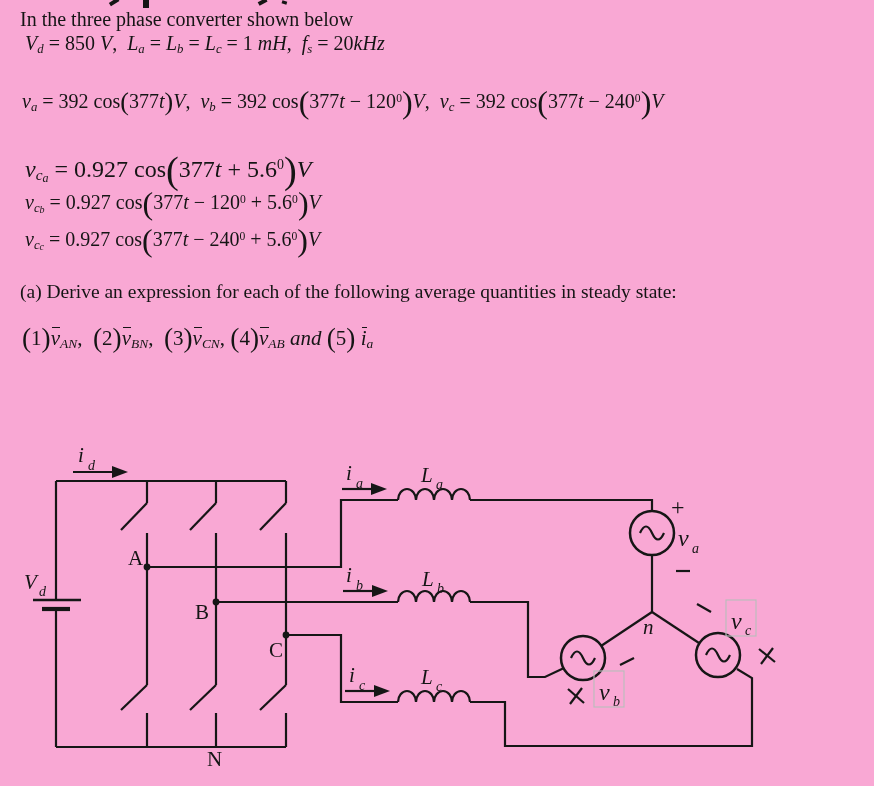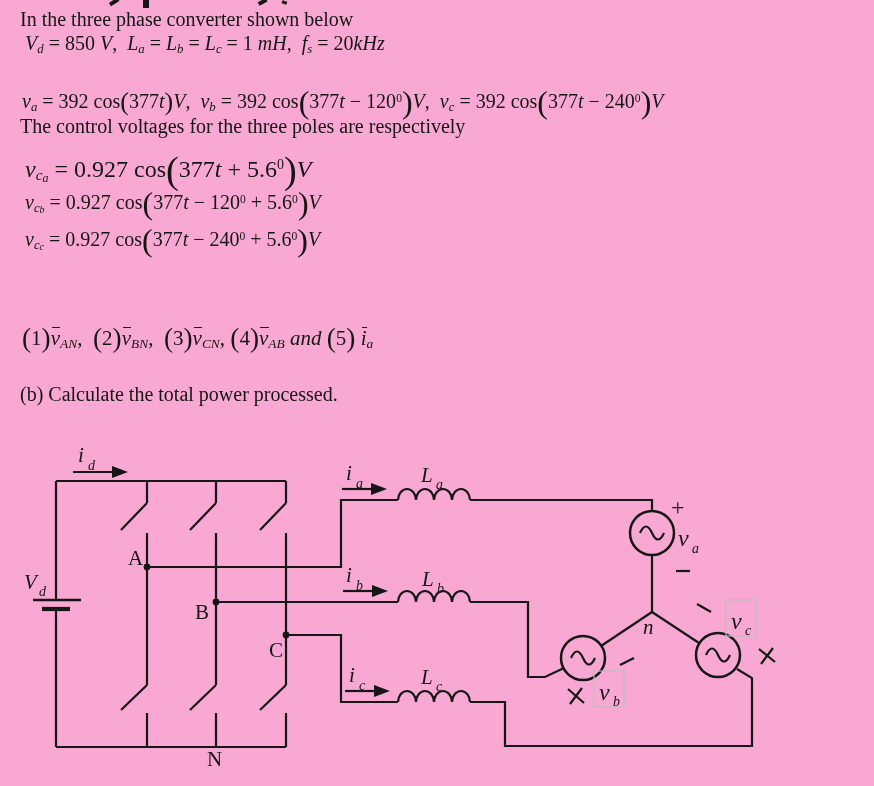--- a/index.html
+++ b/index.html
@@ -44,30 +44,29 @@
       <div class="frag" style="left: 258px; top: 0px; width: 9px; height: 3.5px; transform: rotate(-28deg);"></div>
       <div class="frag" style="left: 282px; top: 1px; width: 5px; height: 2.5px; transform: rotate(18deg);"></div>
     </div>
 
   <div class="tline" style="left:20px;top:8px;font-size:20px;">In the three phase converter shown below</div>
 
   <div class="mline" style="left:25px;top:32px;font-size:20px;"><span class="m-i">V</span><span class="m-sub">d</span><span class="m-r"> = 850 </span><span class="m-i">V</span><span class="m-r">,  </span><span class="m-i">L</span><span class="m-sub">a</span><span class="m-r"> = </span><span class="m-i">L</span><span class="m-sub">b</span><span class="m-r"> = </span><span class="m-i">L</span><span class="m-sub">c</span><span class="m-r"> = 1 </span><span class="m-i">mH</span><span class="m-r">,  </span><span class="m-i">f</span><span class="m-sub">s</span><span class="m-r"> = 20</span><span class="m-i">kHz</span></div>
 
   <div class="mline" style="left:22px;top:84px;font-size:20px;"><span class="m-i">v</span><span class="m-sub">a</span><span class="m-r"> = 392 cos</span><span class="m-p">(</span><span class="m-r">377</span><span class="m-i">t</span><span class="m-p">)</span><span class="m-i">V</span><span class="m-r">,  </span><span class="m-i">v</span><span class="m-sub">b</span><span class="m-r"> = 392 cos</span><span class="m-P">(</span><span class="m-r">377</span><span class="m-i">t</span><span class="m-r"> − 120</span><span class="m-sup">0</span><span class="m-P">)</span><span class="m-i">V</span><span class="m-r">,  </span><span class="m-i">v</span><span class="m-sub">c</span><span class="m-r"> = 392 cos</span><span class="m-P">(</span><span class="m-r">377</span><span class="m-i">t</span><span class="m-r"> − 240</span><span class="m-sup">0</span><span class="m-P">)</span><span class="m-i">V</span></div>
 
-  <div class="tline" style="left:20px;top:115px;font-size:20px;">The control voltages for the three poles are respectively</div>
 
   <div class="mline" style="left:25px;top:148px;font-size:24px;"><span class="m-i">v</span><span class="m-sub">c</span><span class="m-sub2">a</span><span class="m-r"> = 0.927 cos</span><span class="m-P">(</span><span class="m-r">377</span><span class="m-i">t</span><span class="m-r"> + 5.6</span><span class="m-sup">0</span><span class="m-P">)</span><span class="m-i">V</span></div>
   <div class="mline" style="left:25px;top:185px;font-size:20px;"><span class="m-i">v</span><span class="m-sub">c</span><span class="m-sub2">b</span><span class="m-r"> = 0.927 cos</span><span class="m-P">(</span><span class="m-r">377</span><span class="m-i">t</span><span class="m-r"> − 120</span><span class="m-sup">0</span><span class="m-r"> + 5.6</span><span class="m-sup">0</span><span class="m-P">)</span><span class="m-i">V</span></div>
   <div class="mline" style="left:25px;top:222px;font-size:20px;"><span class="m-i">v</span><span class="m-sub">c</span><span class="m-sub2">c</span><span class="m-r"> = 0.927 cos</span><span class="m-P">(</span><span class="m-r">377</span><span class="m-i">t</span><span class="m-r"> − 240</span><span class="m-sup">0</span><span class="m-r"> + 5.6</span><span class="m-sup">0</span><span class="m-P">)</span><span class="m-i">V</span></div>
 
+  <div class="tline" style="left:20px;top:281px;font-size:19.5px;">(a) Derive an expression for each of the following average quantities in steady state:</div>
 
   <div class="mline" style="left:22px;top:323px;font-size:21px;"><span class="m-p">(</span><span class="m-r">1</span><span class="m-p">)</span><span class="m-ov">v</span><span class="m-sub">AN</span><span class="m-r">,  </span><span class="m-p">(</span><span class="m-r">2</span><span class="m-p">)</span><span class="m-ov">v</span><span class="m-sub">BN</span><span class="m-r">,  </span><span class="m-p">(</span><span class="m-r">3</span><span class="m-p">)</span><span class="m-ov">v</span><span class="m-sub">CN</span><span class="m-r">, </span><span class="m-p">(</span><span class="m-r">4</span><span class="m-p">)</span><span class="m-ov">v</span><span class="m-sub">AB</span><span class="m-r"> </span><span class="m-i">and</span><span class="m-r"> </span><span class="m-p">(</span><span class="m-r">5</span><span class="m-p">)</span><span class="m-r"> </span><span class="m-ov">i</span><span class="m-sub">a</span></div>
 
-  <div class="tline" style="left:20px;top:383px;font-size:20px;">(b) Calculate the total power processed.</div>
 
   <svg width="874" height="356" viewBox="0 430 874 356">
 
     <path class="wire" d="M56,481 H286"></path>
     <path class="wire" d="M56,747 H286"></path>
     <path class="wire" d="M56,481 V600 M56,609 V747"></path>
     <g>
       <path class="wide" d="M33,600 H81"></path>
       <path class="plate-thick" d="M42,609 H70"></path>
     </g>

